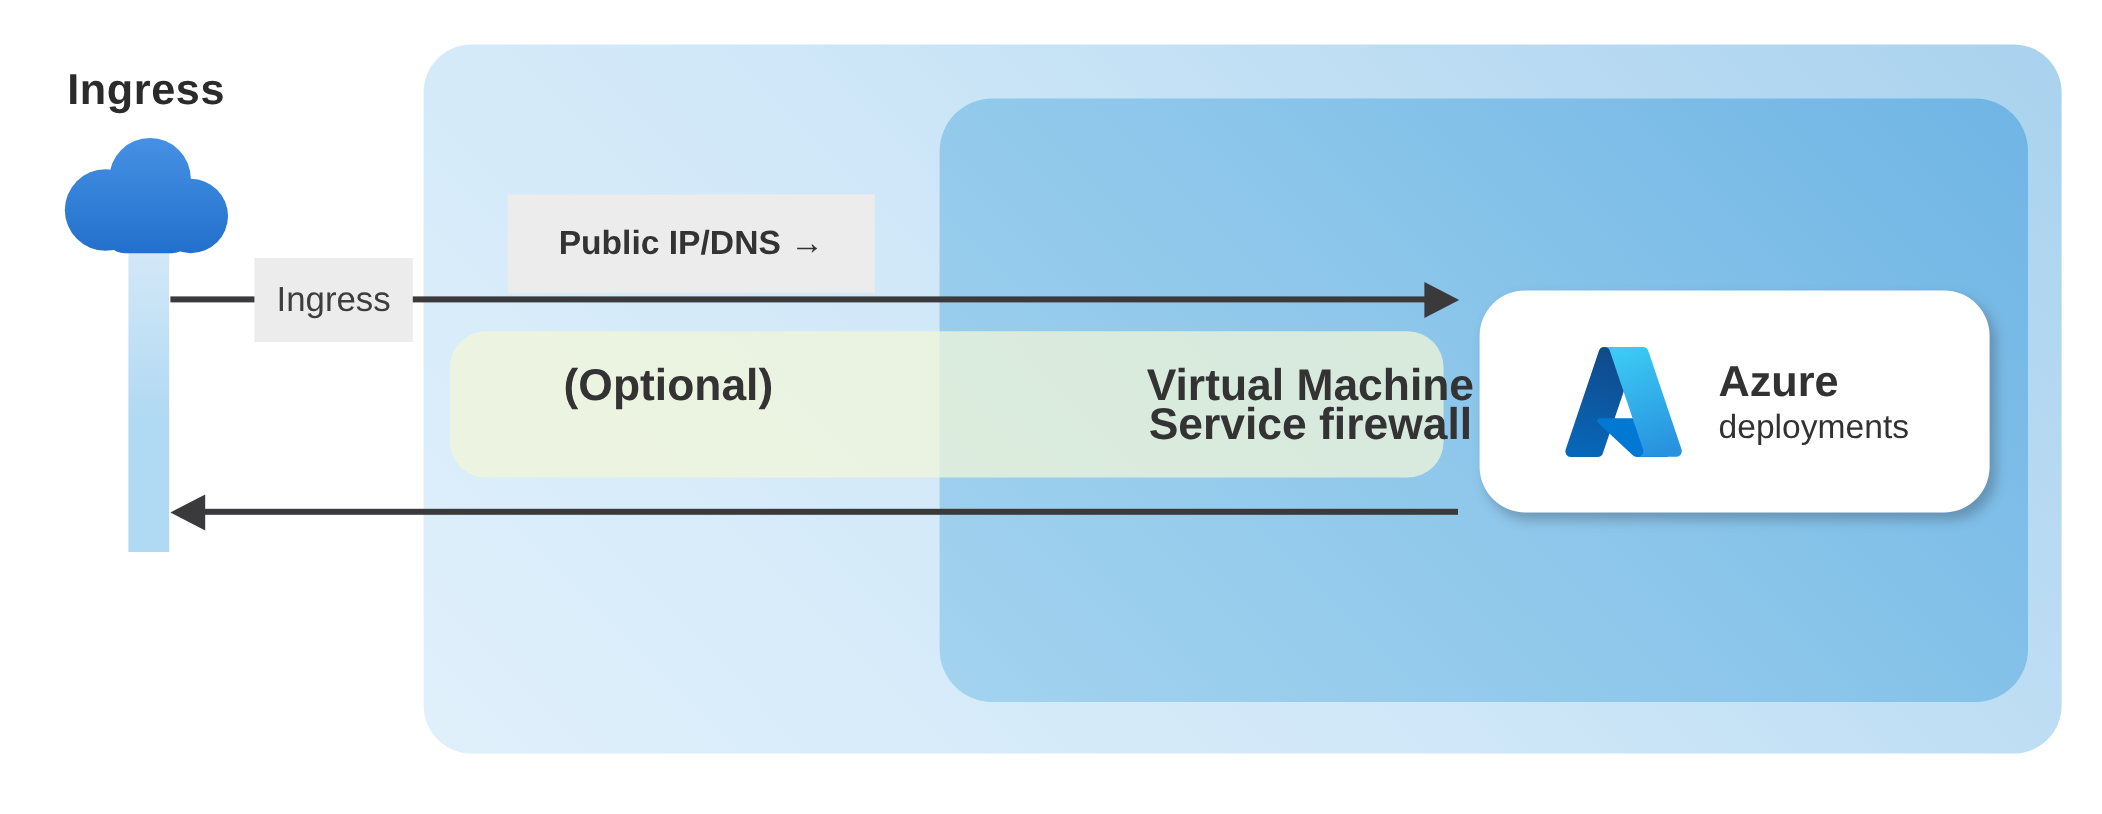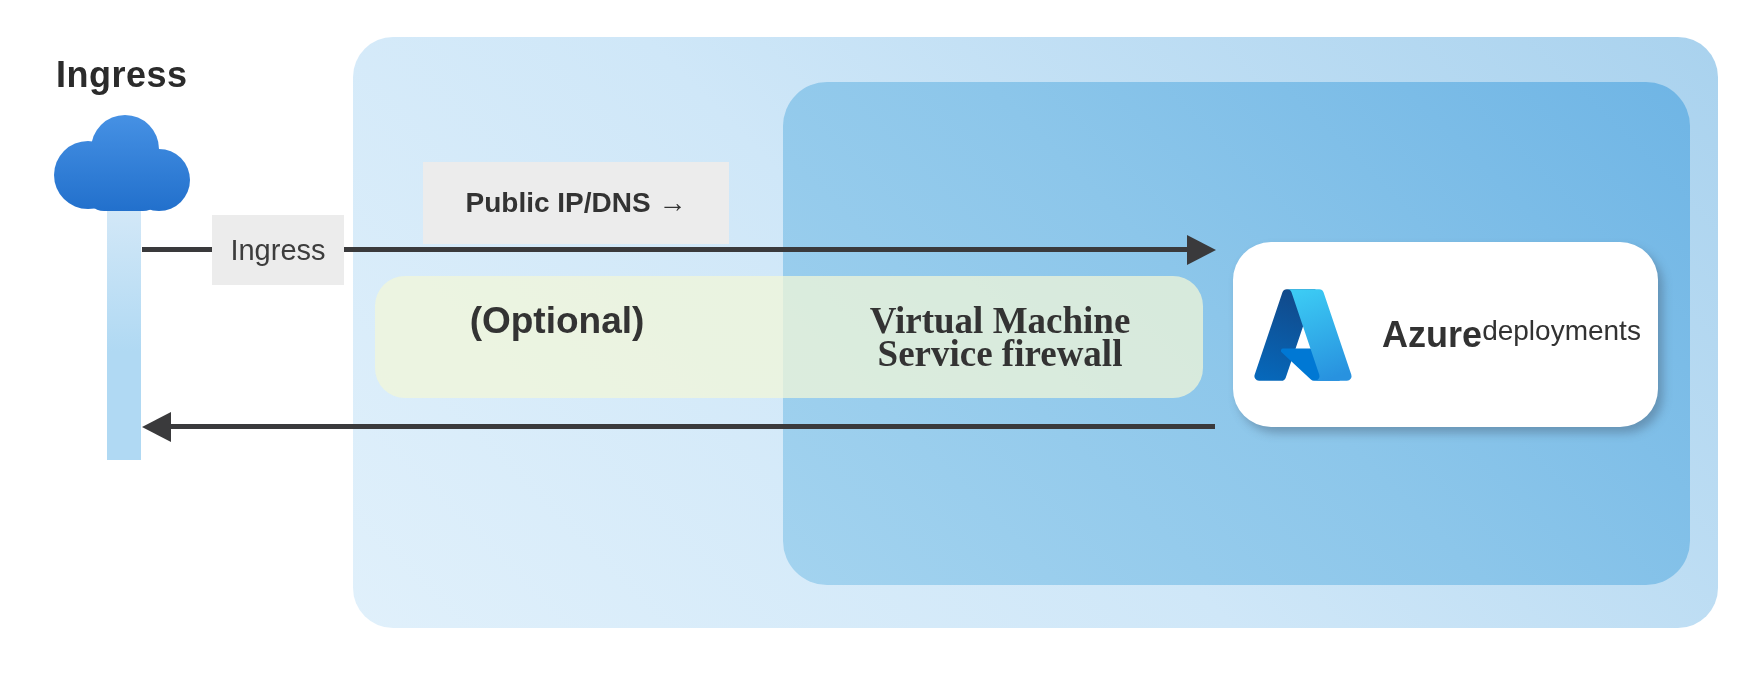--- a/index.html
+++ b/index.html
@@ -41,21 +41,21 @@
     top: 304px;
     transform: translateX(-50%);
     text-align: center;
     font-size: 37px;
     font-weight: bold;
     line-height: 33px;
     color: #333333;
     white-space: nowrap;
   }
   .zone-text.lb { left: 557px; }
-  .zone-text.vm { left: 1000px; font-family: Liberation Serif, serif; }
+  .zone-text.vm { left: 1092px; }
 
   
   .pubip-box {
     position: absolute;
     left: 423px; top: 162px;
     width: 306px; height: 82px;
     background: #ececec;
     display: flex; align-items: center; justify-content: center;
     font-size: 28px; font-weight: bold; color: #333333;
     white-space: nowrap;
@@ -119,21 +119,21 @@
     left: 1233px; top: 242px;
     width: 425px; height: 185px;
     background: #ffffff;
     border-radius: 38px;
     box-shadow: 5px 6px 10px rgba(70, 95, 120, 0.45);
     display: flex; align-items: center; justify-content: center;
     gap: 26px;
     z-index: 7;
   }
   .azure-logo { width: 106px; height: 106px; flex: 0 0 auto; }
-  .azure-card-text { display: flex; flex-direction: row; }
+  .azure-card-text { display: flex; flex-direction: column; }
   .azure-card-title {
     font-size: 36px; font-weight: bold; color: #323232; line-height: 42px;
     white-space: nowrap;
   }
   .azure-card-subtitle {
     font-size: 28px; color: #323232; line-height: 33px;
     white-space: nowrap;
   }
 </style>
 </head>

